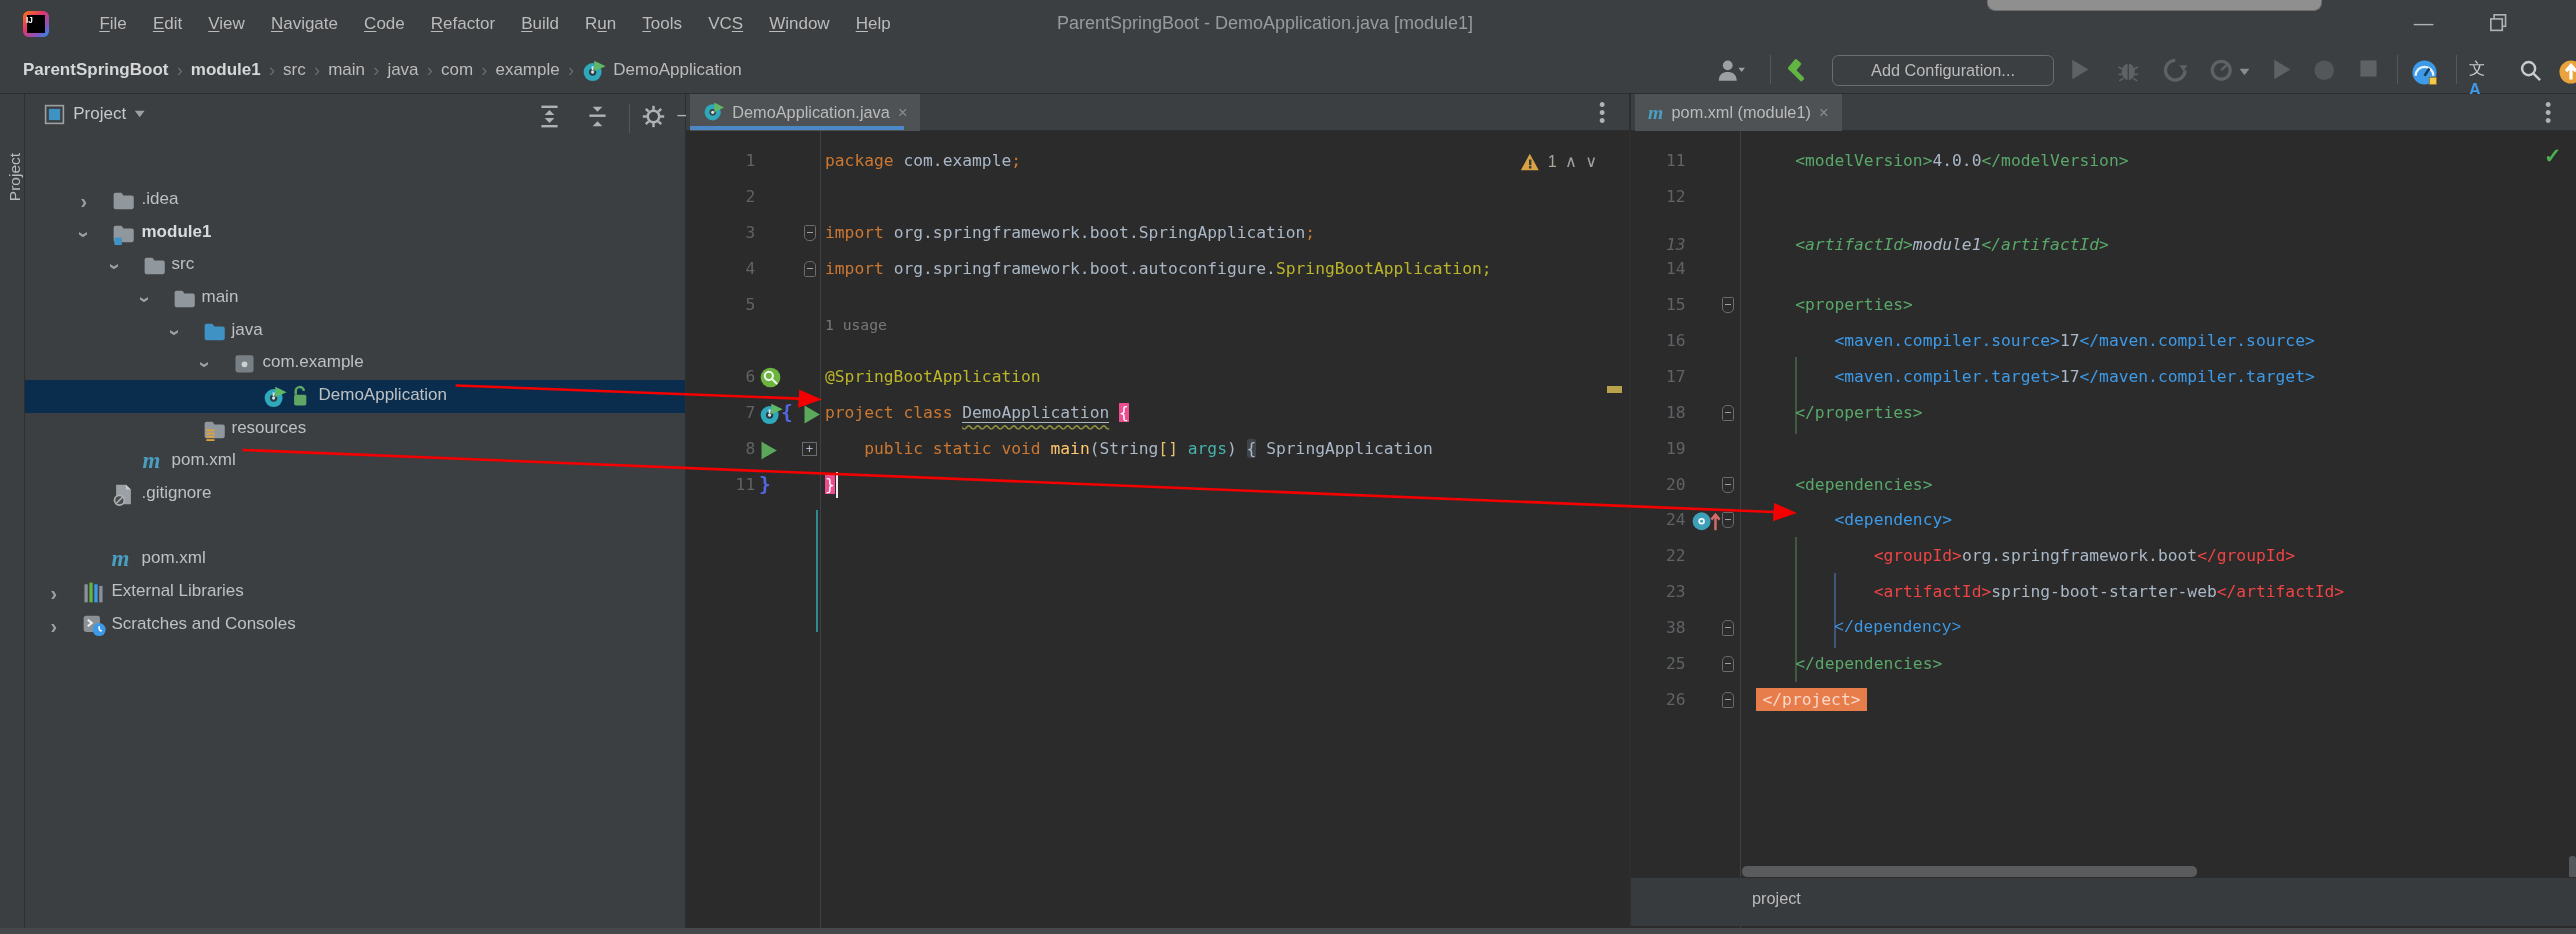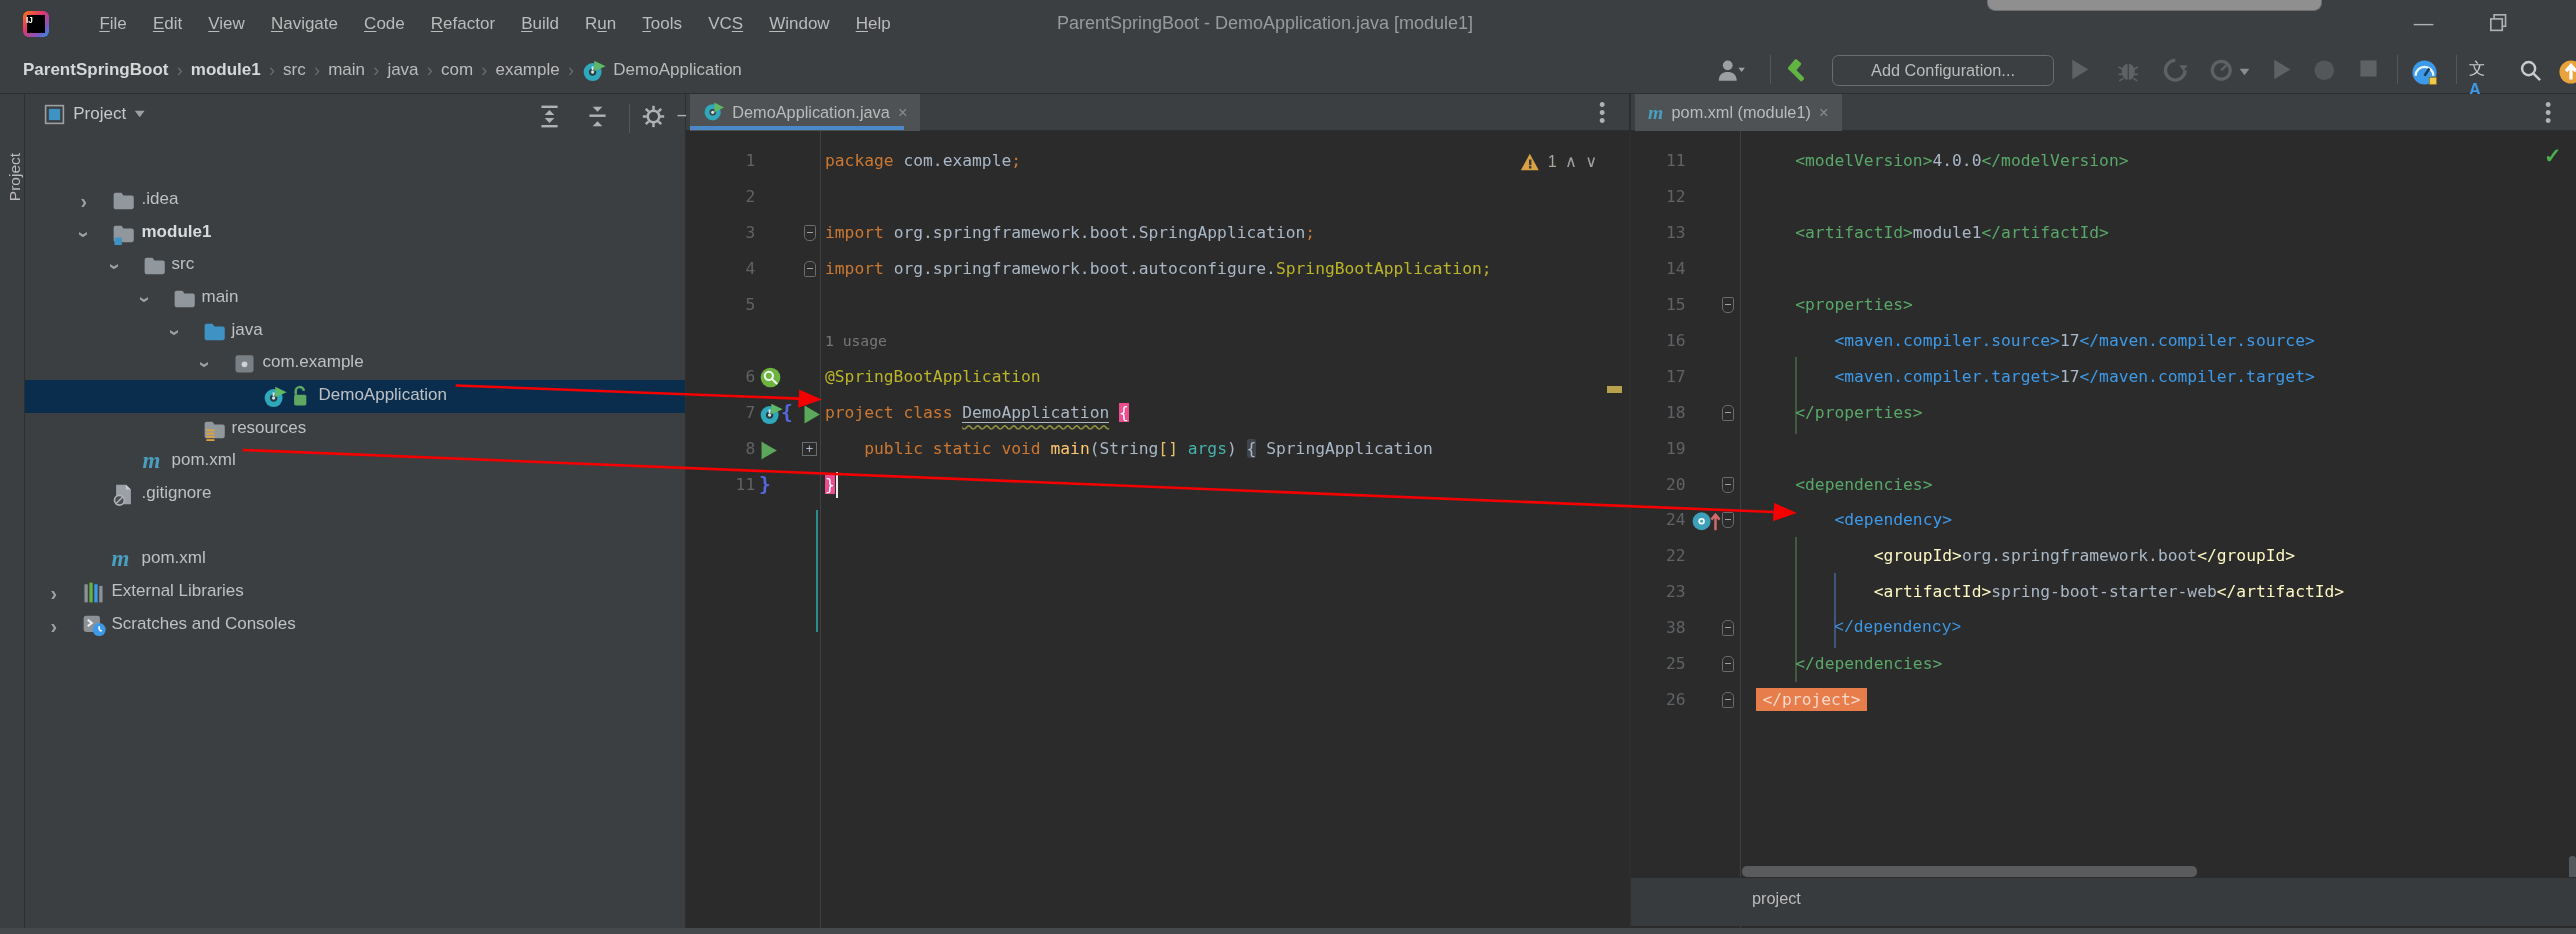--- a/index.html
+++ b/index.html
@@ -66,21 +66,21 @@
   .kebab { position:absolute; top:6.5px; color:#AFB1B3; font-size:18px; letter-spacing:0; line-height:8.2px; text-align:center; }
 
   .editor { position:absolute; top:37px; overflow:hidden; background:#2B2B2B; }
   .gutter-sep { position:absolute; top:0; width:0.8px; height:804px; background:#3E4143; }
   .code-row { position:absolute; left:0; width:100%; height:36px; font-family:"DejaVu Sans Mono", monospace;
               font-size:16.3px; line-height:36px; white-space:pre; }
   .lnum { position:absolute; top:0; color:#606366; text-align:right; width:57px; font-family:"DejaVu Sans Mono", monospace; }
   .inlay { color:#787878; font-size:14.7px; font-family:"DejaVu Sans Mono", monospace; }
   .seg.k { color:#CC7832; } .seg.p { color:#A9B7C6; } .seg.a { color:#BBB529; }
   .seg.m { color:#FFC66D; } .seg.r { color:#45B3AE; } .seg.b { color:#E8BF6A; }
-  .seg.g { color:#59A869; } .seg.u { color:#3D9AE8; } .seg.v { color:#fef9c3;margin-top:32px; }
+  .seg.g { color:#59A869; } .seg.u { color:#3D9AE8; } .seg.v { color:#ef4444;margin-top:32px; }
   .seg.hlpink { background:#ED4C8F; color:#FFFFFF; }
   .seg.hlfold { background:#41454B; color:#A9B7C6; border-radius:2.4px; }
   .seg.hlorange { background:#E87D4C; color:rgba(255,255,255,0.70); padding:2.4px 6.5px; }
   .seg.uwave { border-bottom:1.6px solid #A9B7C6; text-decoration:underline wavy #8E9141; text-underline-offset:5.7px; }
   .caret { position:absolute; width:1.6px; height:26px; background:#EDEDED; top:4.9px; }
   .fold-mark { position:absolute; width:12.2px; height:16.3px; border:0.8px solid #6A6D6F; border-radius:1.6px 1.6px 4.9px 4.9px; top:9.8px; }
   .fold-mark::after { content:""; position:absolute; left:2.4px; top:6.5px; width:5.7px; height:0.8px; background:#9DA0A2; }
   .fold-plus { position:absolute; width:14.7px; height:14.7px; border:0.8px solid #6A6D6F; background:#2B2B2B;
                color:#A9B7C6; font-size:12.2px; line-height:13px; text-align:center; top:10.6px; }
   .gut-ic { position:absolute; top:6.5px; }
@@ -437,21 +437,21 @@
     </div>
     <div class="editor" id="editor-left" style="left:0; width:943px; height:804px;">
       <div class="gutter-sep" style="left:134px;"></div>
       <div class="vcs-bar" style="left:130px; top:379px; height:122px;"></div>
       <div id="left-lines">
           <div class="code-row" style="top: 12.2px;"><span class="lnum" style="left: 12.2px;">1</span><span style="position: absolute; left: 139px;"><span class="seg k">package</span><span class="seg p"> com.example</span><span class="seg k">;</span></span></div>
           <div class="code-row" style="top: 48px;"><span class="lnum" style="left: 12.2px;">2</span><span style="position: absolute; left: 139px;"></span></div>
           <div class="code-row" style="top: 84px;"><span class="lnum" style="left: 12.2px;">3</span><span class="fold-mark" style="left: 118px;"></span><span style="position: absolute; left: 139px;"><span class="seg k">import</span><span class="seg p"> org.springframework.boot.SpringApplication</span><span class="seg k">;</span></span></div>
           <div class="code-row" style="top: 120px;"><span class="lnum" style="left: 12.2px;">4</span><span class="fold-mark" style="left: 118px; border-radius: 4.9px 4.9px 1.6px 1.6px;"></span><span style="position: absolute; left: 139px;"><span class="seg k">import</span><span class="seg p"> org.springframework.boot.autoconfigure.</span><span class="seg a">SpringBootApplication;</span></span></div>
           <div class="code-row" style="top: 156px;"><span class="lnum" style="left: 12.2px;">5</span><span style="position: absolute; left: 139px;"></span></div>
-          <div class="code-row" style="top: 192px;"><span class="inlay" style="position: absolute; left: 139px;">1 usage</span></div>
+          <div class="code-row" style="top: 176px;"><span class="inlay" style="position: absolute; left: 139px;">1 usage</span></div>
           <div class="code-row" style="top: 228px;"><span class="lnum" style="left: 12.2px;">6</span><span class="gut-ic" style="left: 73px;"><svg width="23" height="23" viewBox="0 0 28 28">
                 <circle cx="14" cy="14" r="12" fill="#6DB33F"></circle>
                 <circle cx="12" cy="12" r="5" fill="none" stroke="#F2F7EE" stroke-width="2.5"></circle>
                 <line x1="16" y1="16" x2="22" y2="22" stroke="#F2F7EE" stroke-width="2.5"></line>
               </svg></span><span style="position: absolute; left: 139px;"><span class="seg a">@SpringBootApplication</span></span></div>
           <div class="code-row" style="top: 264px;"><span class="lnum" style="left: 12.2px;">7</span><span class="gut-ic" style="left: 73px;"><svg width="24.5" height="24.5" viewBox="0 0 30 30">
                 <circle cx="13" cy="16" r="11" fill="#2FA8BC"></circle>
                 <circle cx="13" cy="16" r="4.5" fill="#2B3A3E"></circle>
                 <circle cx="13" cy="16" r="2" fill="#CFE6EC"></circle>
                 <rect x="11.8" y="9" width="2.4" height="5" fill="#CFE6EC"></rect>
@@ -488,21 +488,21 @@
       <div class="kebab" style="left:914px;">•<br>•<br>•</div>
     </div>
     <div class="editor" id="editor-right" style="left:945px; width:945px; height:804px;">
       <div class="gutter-sep" style="left:109px;"></div>
       <div class="indent-guide" style="left:164px; top:226px; height:77px; background:#3E5B3E;"></div>
       <div class="indent-guide" style="left:164px; top:406px; height:145px; background:#3E5B3E;"></div>
       <div class="indent-guide" style="left:203px; top:442px; height:75px; background:#3E567E;"></div>
       <div id="right-lines">
           <div class="code-row" style="top: 12.2px;"><span class="lnum" style="left: -2.4px;">11</span><span style="position: absolute; left: 125px;"><span class="seg p">    </span><span class="seg g">&lt;modelVersion&gt;</span><span class="seg p">4.0.0</span><span class="seg g">&lt;/modelVersion&gt;</span></span></div>
           <div class="code-row" style="top: 48px;"><span class="lnum" style="left: -2.4px;">12</span><span style="position: absolute; left: 125px;"></span></div>
-          <div class="code-row" style="top: 84px;"><span class="lnum" style="left: -2.4px;">13</span><span style="position: absolute; left: 125px;"><span class="seg p">    </span><span class="seg g">&lt;artifactId&gt;</span><span class="seg p">module1</span><span class="seg g">&lt;/artifactId&gt;</span></span></div>
+          <div class="code-row" style="top: 96px; font-style: italic;"><span class="lnum" style="left: -2.4px;">13</span><span style="position: absolute; left: 125px;"><span class="seg p">    </span><span class="seg g">&lt;artifactId&gt;</span><span class="seg p">module1</span><span class="seg g">&lt;/artifactId&gt;</span></span></div>
           <div class="code-row" style="top: 120px;"><span class="lnum" style="left: -2.4px;">14</span><span style="position: absolute; left: 125px;"></span></div>
           <div class="code-row" style="top: 156px;"><span class="lnum" style="left: -2.4px;">15</span><span class="fold-mark" style="left: 91px;"></span><span style="position: absolute; left: 125px;"><span class="seg p">    </span><span class="seg g">&lt;properties&gt;</span></span></div>
           <div class="code-row" style="top: 192px;"><span class="lnum" style="left: -2.4px;">16</span><span style="position: absolute; left: 125px;"><span class="seg p">        </span><span class="seg u">&lt;maven.compiler.source&gt;</span><span class="seg p">17</span><span class="seg u">&lt;/maven.compiler.source&gt;</span></span></div>
           <div class="code-row" style="top: 228px;"><span class="lnum" style="left: -2.4px;">17</span><span style="position: absolute; left: 125px;"><span class="seg p">        </span><span class="seg u">&lt;maven.compiler.target&gt;</span><span class="seg p">17</span><span class="seg u">&lt;/maven.compiler.target&gt;</span></span></div>
           <div class="code-row" style="top: 264px;"><span class="lnum" style="left: -2.4px;">18</span><span class="fold-mark" style="left: 91px; border-radius: 4.9px 4.9px 1.6px 1.6px;"></span><span style="position: absolute; left: 125px;"><span class="seg p">    </span><span class="seg g">&lt;/properties&gt;</span></span></div>
           <div class="code-row" style="top: 300px;"><span class="lnum" style="left: -2.4px;">19</span><span style="position: absolute; left: 125px;"></span></div>
           <div class="code-row" style="top: 336px;"><span class="lnum" style="left: -2.4px;">20</span><span class="fold-mark" style="left: 91px;"></span><span style="position: absolute; left: 125px;"><span class="seg p">    </span><span class="seg g">&lt;dependencies&gt;</span></span></div>
           <div class="code-row" style="top: 371px;"><span class="lnum" style="left: -2.4px;">24</span><span class="gut-ic" style="left: 59px;"><svg width="33" height="24.5" viewBox="0 0 40 30">
                 <circle cx="14" cy="15" r="11" fill="#3E9FB8"></circle>
                 <circle cx="14" cy="15" r="4" fill="#F0F5F7"></circle>

